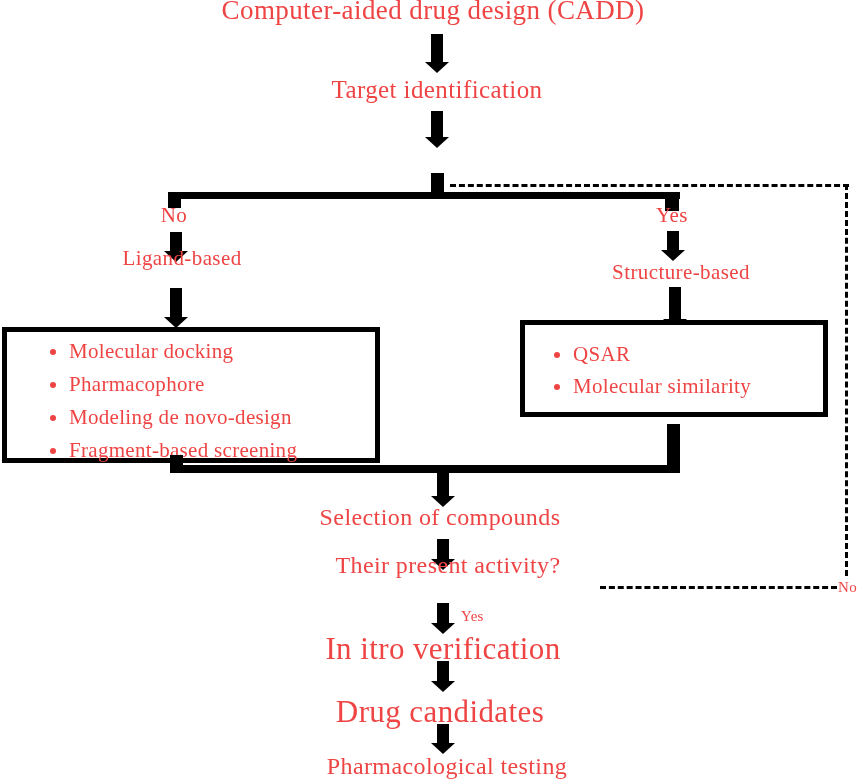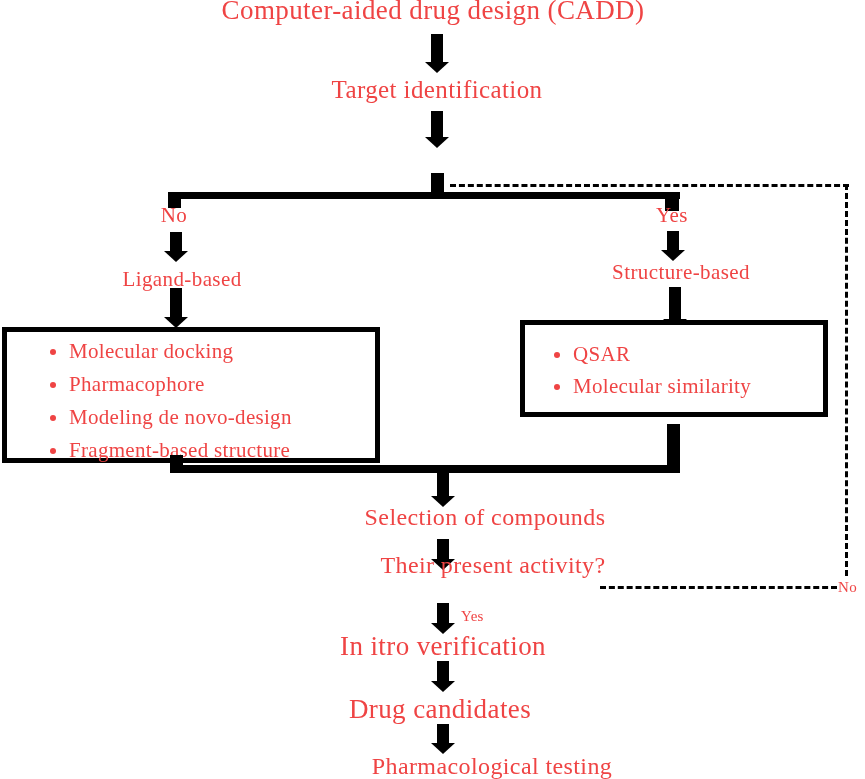--- a/index.html
+++ b/index.html
@@ -19,22 +19,22 @@
     letter-spacing:0.4px;
     line-height:1.15;
   }
   .ltext {
     position:absolute;
     white-space:nowrap;
     letter-spacing:0.3px;
   }
   .f27 { font-size:27px; }
   .f25 { font-size:25px; }
-  .f24 { font-size:24px;margin-left:45px; }
-  .f23 { font-size:27px; }
+  .f24 { font-size:24px; }
+  .f23 { font-size:31px; }
   .f22 { font-size:22px; }
   .f21 { font-size:21px; }
   .f15 { font-size:15px; }
 
   .arrow { position:absolute; width:24px; }
   .arrow .shaft {
     position:absolute; left:6px; top:0; width:12px;
     height:calc(100% - 11px); background:#000;
   }
   .arrow .head {
@@ -89,32 +89,32 @@
   <div class="vline" style="left:665px; top:192px; width:14px; height:19px;"></div>
 
   <div class="dash-h" style="left:450px; top:184px; width:399px;"></div>
   <div class="dash-v" style="left:845px; top:184px; height:392px;"></div>
 
   <div class="ctext f21" style="left:174px; top:203px;">No</div>
   <div class="arrow" style="left:164px; top:232px; height:30px;">
     <div class="shaft"></div>
       <div class="head"></div>
   </div>
-  <div class="ctext f21" style="left:182px; top:246px;margin-top:21px;">Ligand-based</div>
+  <div class="ctext f21" style="left:182px; top:246px;">Ligand-based</div>
   <div class="arrow" style="left:164px; top:288px; height:40px;">
     <div class="shaft"></div>
       <div class="head"></div>
   </div>
 
   <div id="left-box" class="mbox" style="left:2px; top:327px; width:378px; height:136px;">
     <ul>
       <li>Molecular docking</li>
       <li>Pharmacophore</li>
       <li>Modeling de novo-design</li>
-      <li>Fragment-based structure</li>
+      <li>Fragment-based screening</li>
     </ul>
   </div>
 
   <div class="ctext f21" style="left:672px; top:203px;">Yes</div>
   <div class="arrow" style="left:661px; top:231px; height:30px;">
     <div class="shaft"></div>
       <div class="head"></div>
   </div>
   <div class="ctext f21" style="left:681px; top:260px;">Structure-based</div>
   <div class="arrow" style="left:663px; top:287px; height:43px;">

